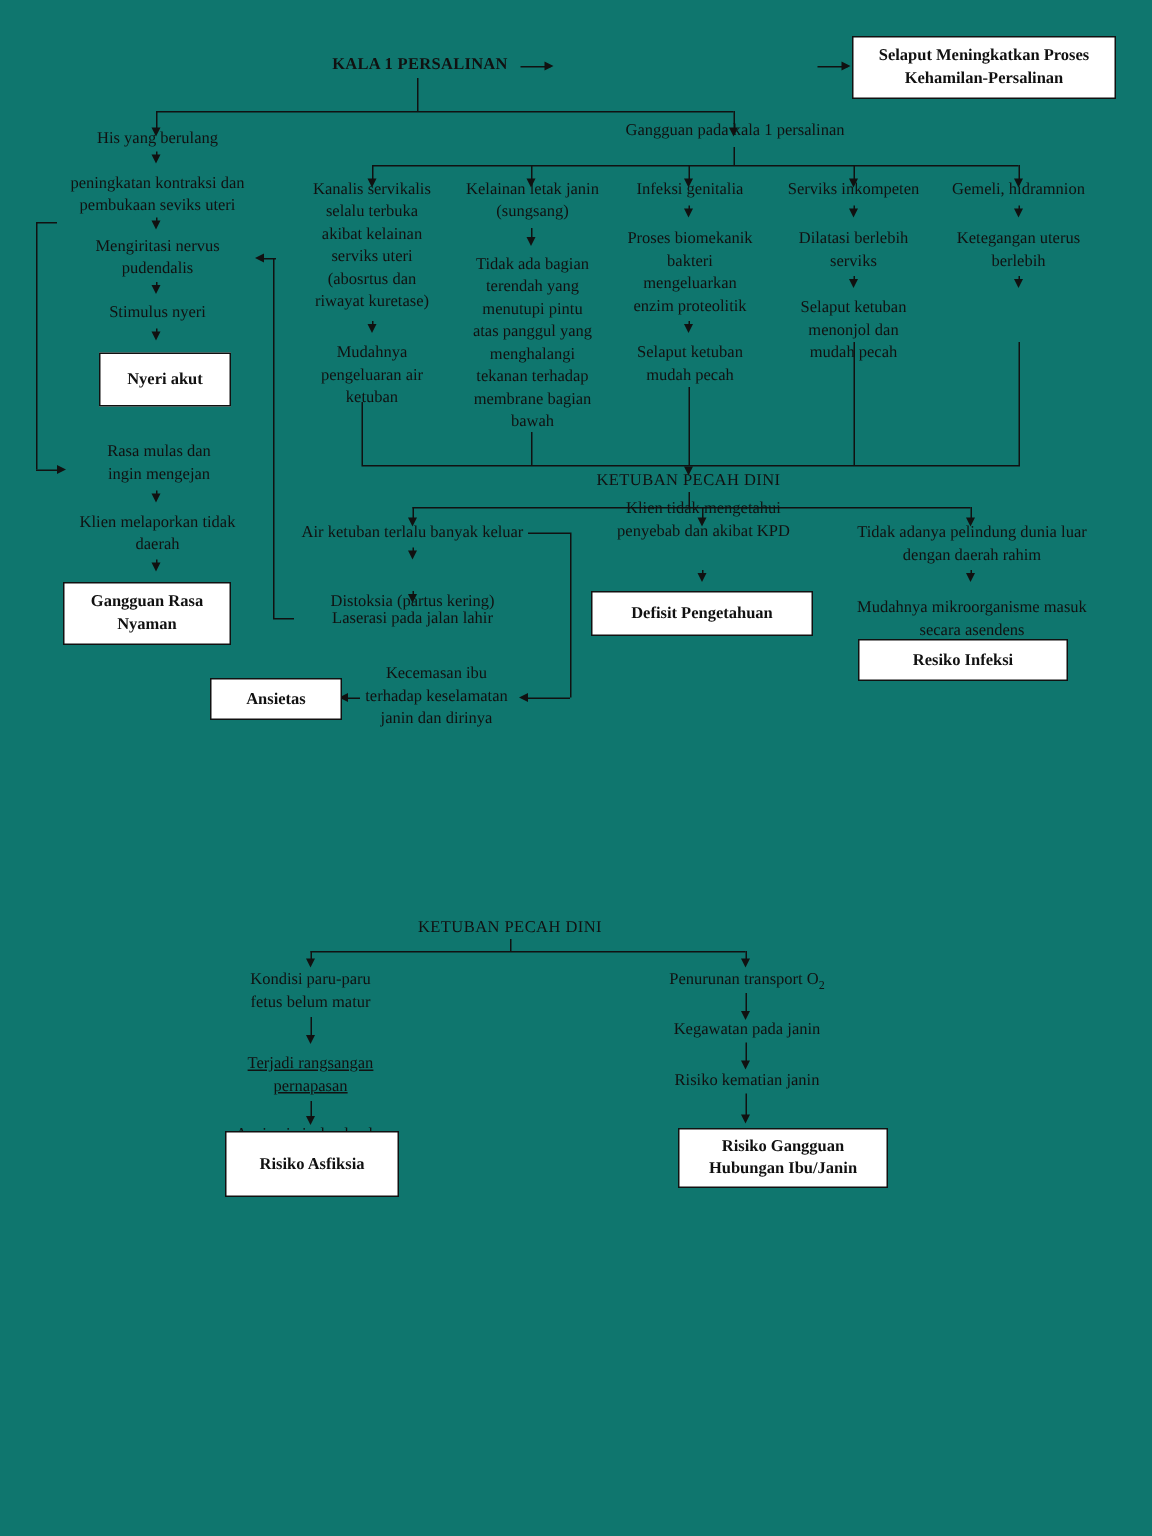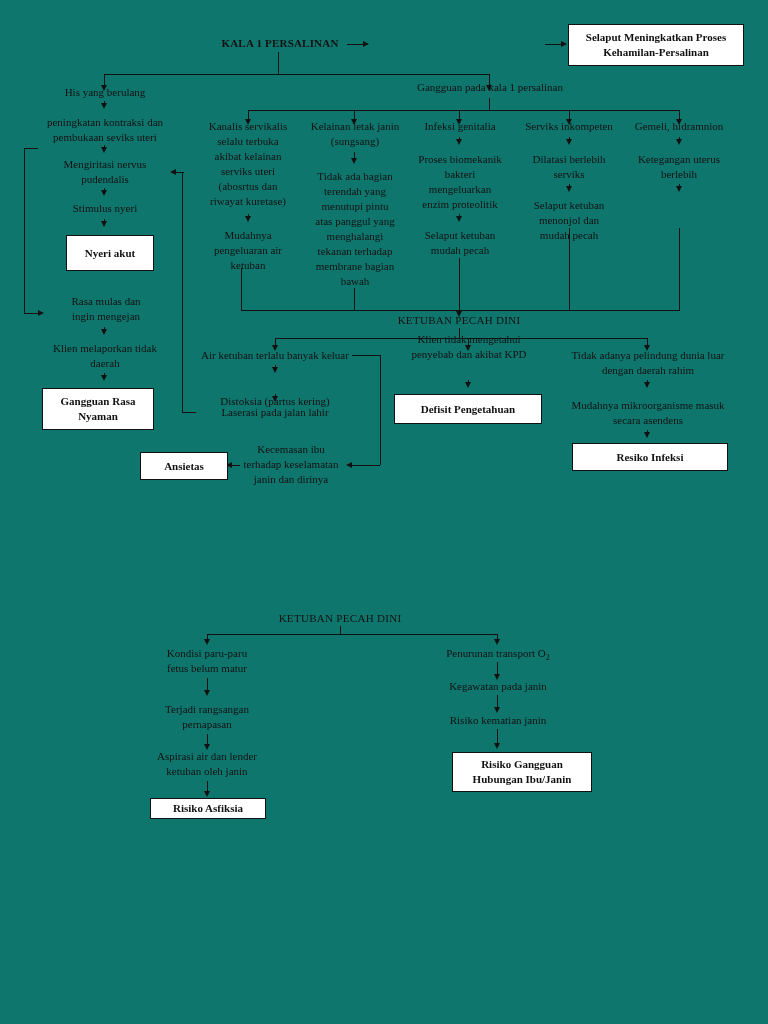--- a/index.html
+++ b/index.html
@@ -288,49 +288,49 @@
   <div class="boxnode" style="left:394px; top:394px; width:148px; height:30px;">Defisit Pengetahuan</div>
 
   <div class="node" style="left:560px; top:348px; width:176px;">Tidak adanya pelindung dunia luar
 dengan daerah rahim</div>
   <div class="arrow-down" style="left:644px; top:382px;"></div>
   <div class="vline" style="left:647px; top:380px; height:4px;"></div>
   <div class="node" style="left:556px; top:398px; width:184px;">Mudahnya mikroorganisme masuk
 secara asendens</div>
   <div class="arrow-down" style="left:644px; top:432px;"></div>
   <div class="vline" style="left:647px; top:430px; height:4px;"></div>
-  <div class="boxnode" style="left:572px; top:443px; width:156px; height:28px;">Resiko Infeksi</div>
+  <div class="boxnode" style="left:572px; top:426px; width:140px; height:28px;">Resiko Infeksi</div>
 
   <div class="node plaincaps" style="left:240px; top:611px; width:200px;">KETUBAN PECAH DINI</div>
 
   <div class="vline" style="left:340px; top:626px; height:8px;"></div>
   <div class="hline" style="left:207px; top:634px; width:290px;"></div>
 
   <div class="vline" style="left:207px; top:634px; height:6px;"></div>
   <div class="arrow-down" style="left:204px; top:639px;"></div>
 
   <div class="vline" style="left:497px; top:634px; height:6px;"></div>
   <div class="arrow-down" style="left:494px; top:639px;"></div>
 
   <div class="node" style="left:144px; top:646px; width:126px;">Kondisi paru-paru
 fetus belum matur</div>
   <div class="vline" style="left:207px; top:678px; height:14px;"></div>
   <div class="arrow-down" style="left:204px; top:690px;"></div>
 
-  <div class="node" style="left:144px; top:702px; width:126px;">Terjadi rangsangan
+  <div class="node" style="left:144px; top:702px; width:126px;text-decoration:underline;">Terjadi rangsangan
 pernapasan</div>
   <div class="vline" style="left:207px; top:734px; height:12px;"></div>
   <div class="arrow-down" style="left:204px; top:744px;"></div>
 
   <div class="node" style="left:136px; top:749px; width:142px;">Aspirasi air dan lender
 ketuban oleh janin</div>
   <div class="vline" style="left:207px; top:781px; height:12px;"></div>
   <div class="arrow-down" style="left:204px; top:791px;"></div>
 
-  <div class="boxnode" style="left:150px; top:798px; width:116px; height:21px;">Risiko Asfiksia</div>
+  <div class="boxnode" style="left:150px; top:754px; width:116px; height:44px;">Risiko Asfiksia</div>
 
   <div class="node" style="left:420px; top:646px; width:156px;">Penurunan transport O<sub>2</sub></div>
   <div class="vline" style="left:497px; top:662px; height:14px;"></div>
   <div class="arrow-down" style="left:494px; top:674px;"></div>
 
   <div class="node" style="left:424px; top:679px; width:148px;">Kegawatan pada janin</div>
   <div class="vline" style="left:497px; top:695px; height:14px;"></div>
   <div class="arrow-down" style="left:494px; top:707px;"></div>
 
   <div class="node" style="left:424px; top:713px; width:148px;">Risiko kematian janin</div>

